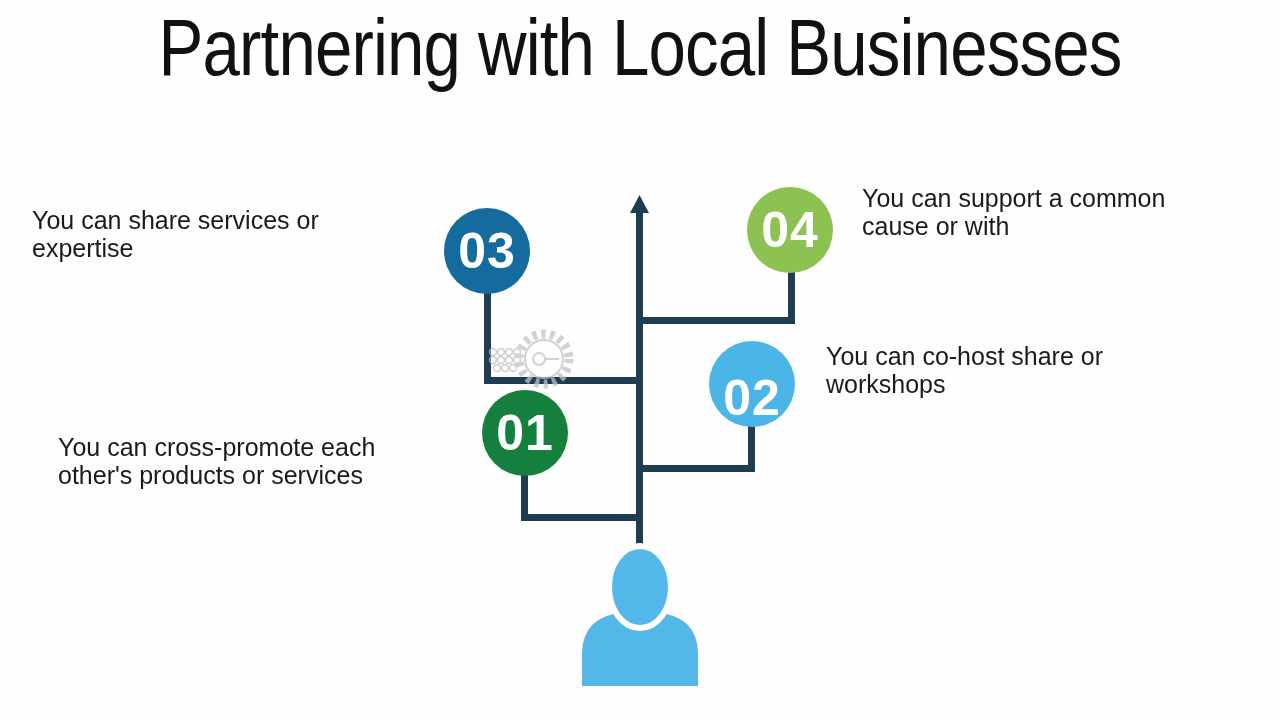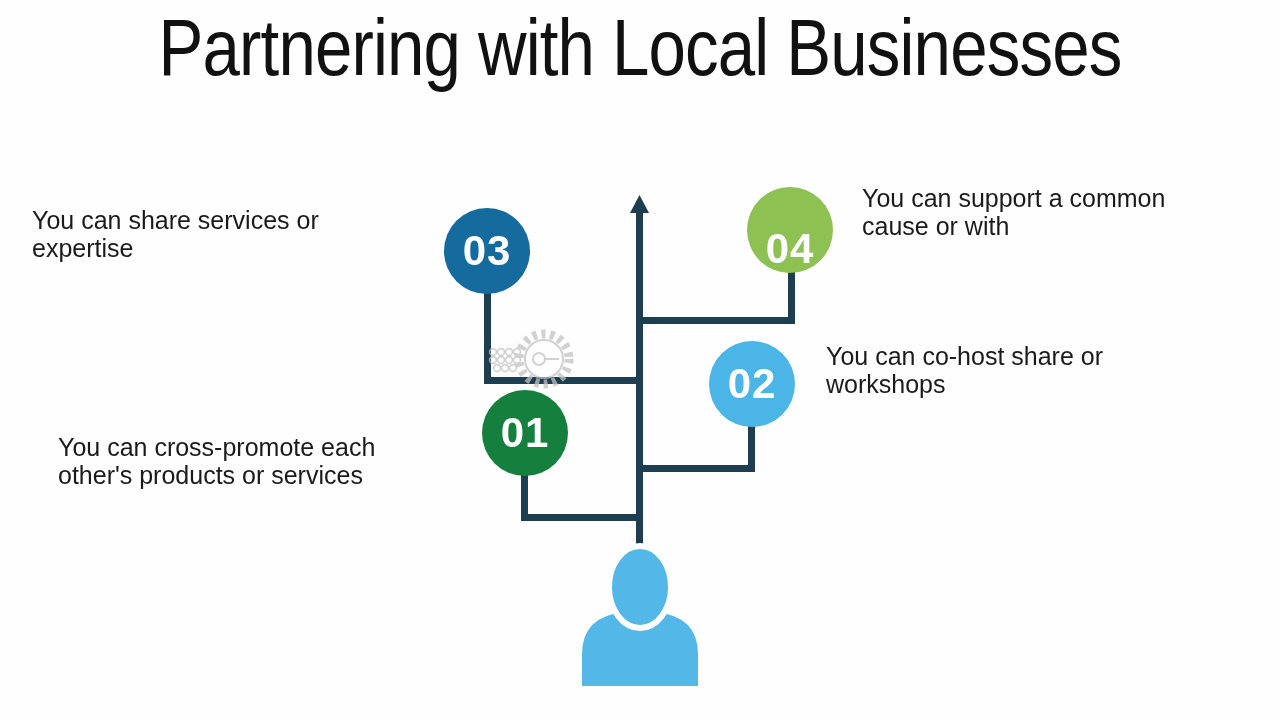--- a/index.html
+++ b/index.html
@@ -23,26 +23,26 @@
   .b03h{left:484px;top:377px;width:159px;height:7px;}
   .b04h{left:640px;top:317px;width:155px;height:7px;}
   .b04v{left:788px;top:261px;width:7px;height:63px;}
   .b01v{left:521px;top:473px;width:7px;height:48px;}
   .b01h{left:521px;top:514px;width:122px;height:7px;}
   .b02h{left:640px;top:465px;width:115px;height:7px;}
   .b02v{left:748px;top:420px;width:7px;height:52px;}
   .circle{
     width:86px;height:86px;border-radius:50%;
     display:flex;align-items:center;justify-content:center;
-    color:#ffffff;font-size:42px;font-weight:700;letter-spacing:1px;
+    color:#ffffff;font-size:50px;font-weight:700;letter-spacing:1px;
   }
   .c01{left:482px;top:390px;}
-  .c02{left:709px;top:341px;}
+  .c02{left:709px;top:341px;align-items:flex-end;}
   .c03{left:444px;top:208px;}
-  .c04{left:747px;top:187px;align-items:flex-end;}
+  .c04{left:747px;top:187px;}
   .label{
     color:#1a1a1a;font-size:25px;line-height:28px;font-weight:400;
   }
   .l03{left:32px;top:206px;width:370px;}
   .l01{left:58px;top:388px;width:375px;margin-top:45px;}
   .l04{left:862px;top:184px;width:350px;}
   .l02{left:826px;top:342px;width:340px;}
   .watermark{
     left:486px;top:326px;height:66px;display:flex;align-items:center;
     opacity:0.75;pointer-events:none;

